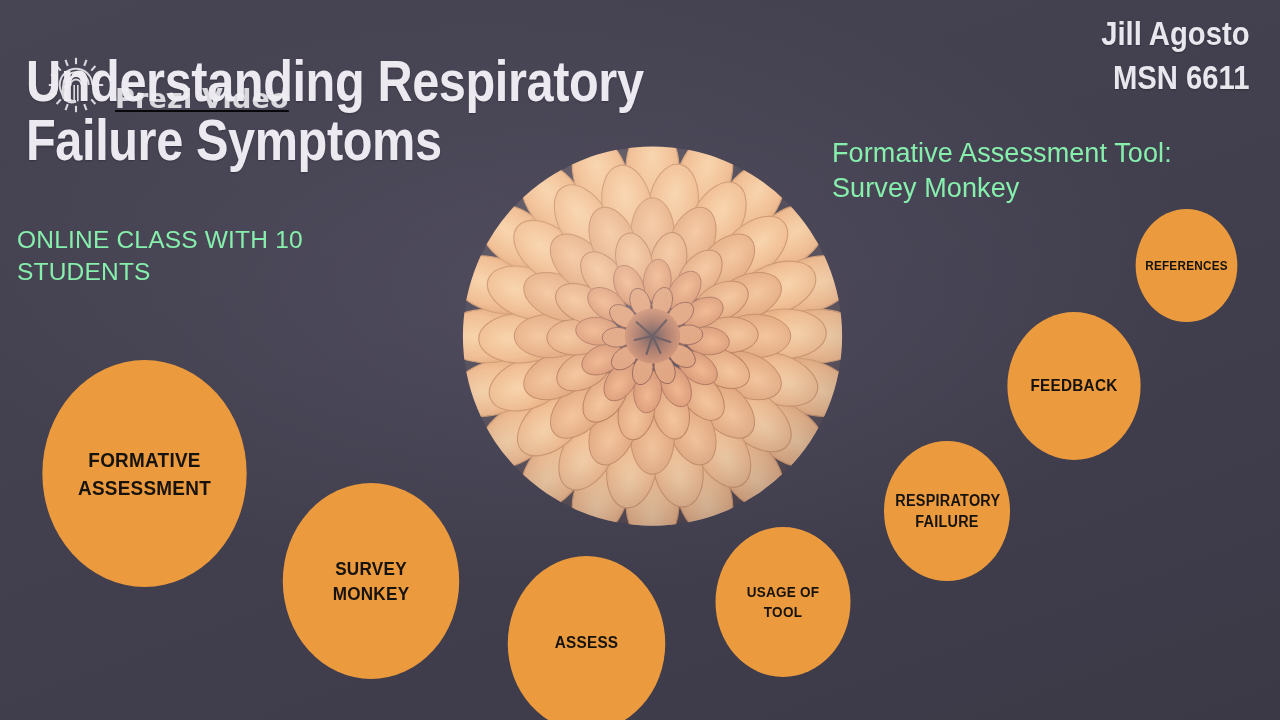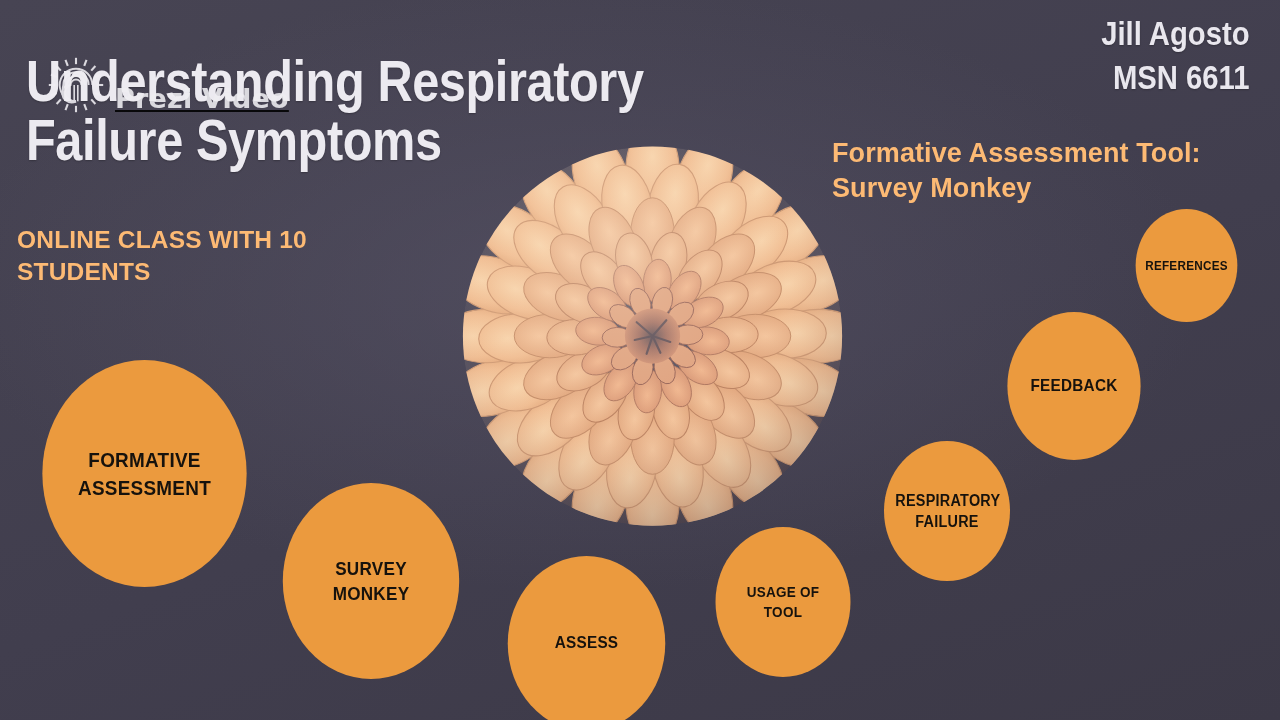--- a/index.html
+++ b/index.html
@@ -78,23 +78,23 @@
     font-size: 34px;
     line-height: 1.28;
     transform: scaleX(0.86);
     transform-origin: right top;
     text-shadow: 0 1px 2px rgba(0,0,0,0.25);
   }
 
   
   .light-text {
     position: absolute;
-    color: #fdba74;
+    color: #86efac;
     font-family: "Liberation Sans", sans-serif;
-    font-weight: 700;
+    font-weight: 400;
     line-height: 1.3;
   }
   #subject-note {
     left: 17px;
     top: 224px;
     width: 330px;
     font-size: 24.5px;
     letter-spacing: 0.2px;
   }
   #tool-note {

